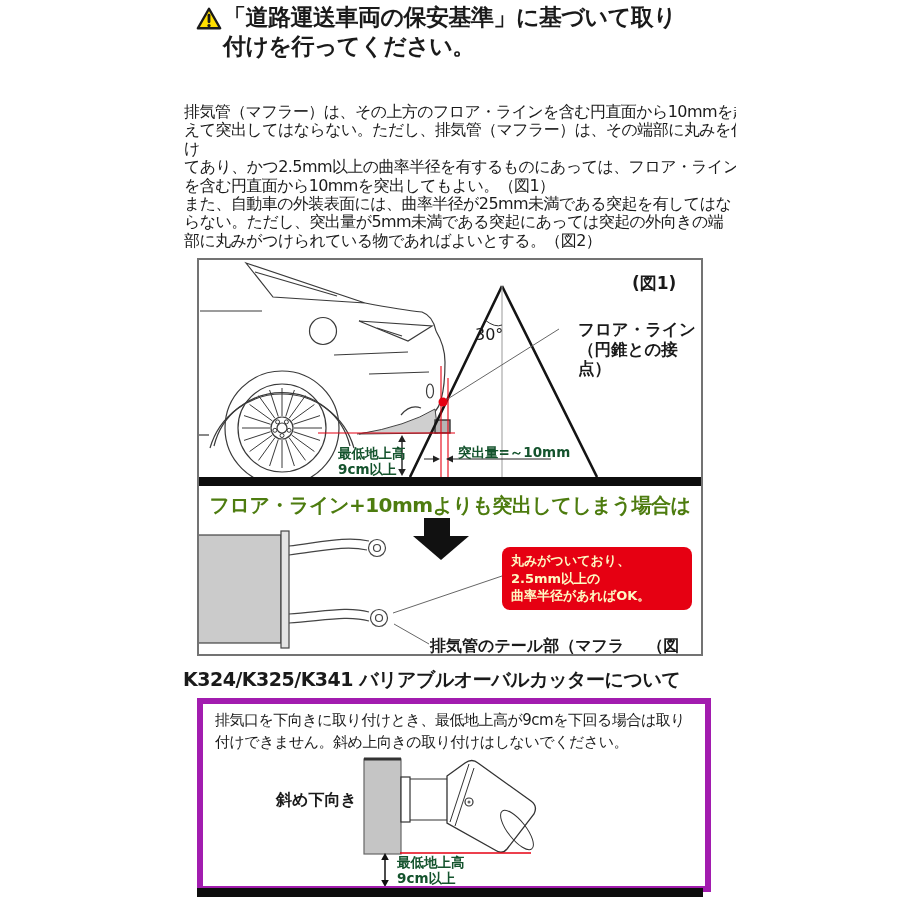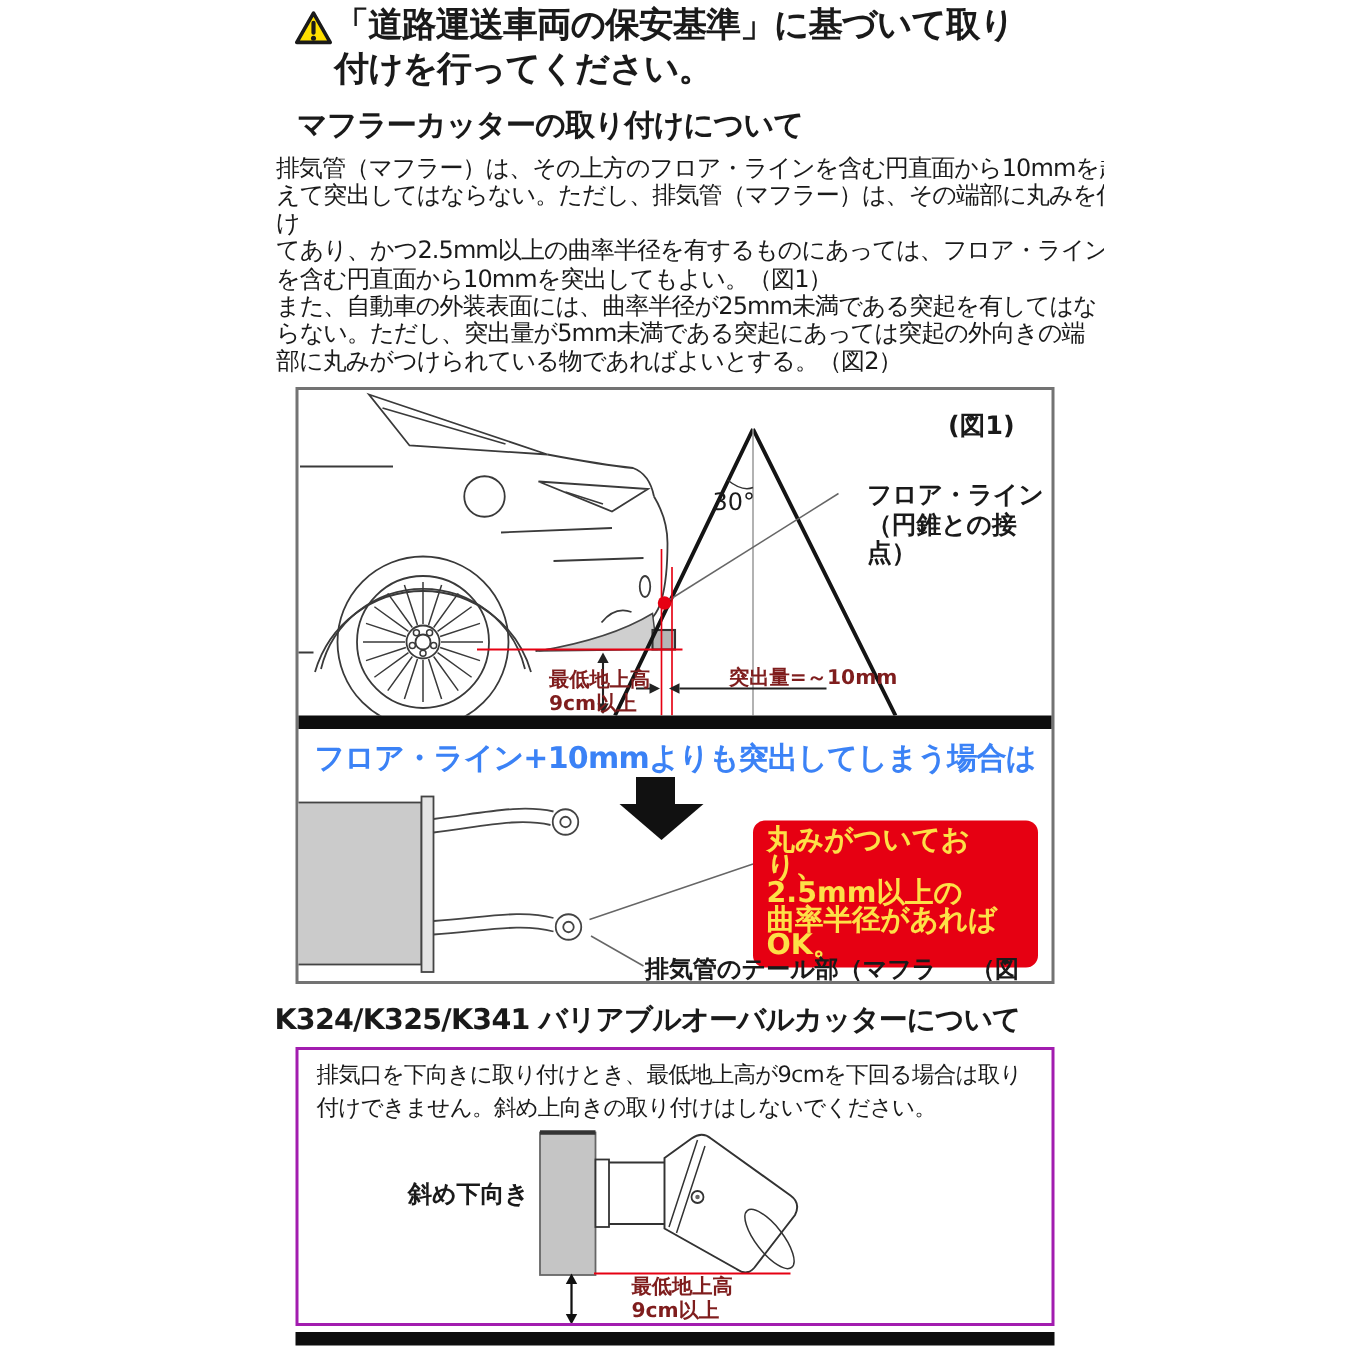--- a/index.html
+++ b/index.html
@@ -23,36 +23,36 @@
   
   .box1 { position:absolute; left:197px; top:258px; width:502px; height:394px; border:2px solid #737373; }
   .fig1 { position:relative; width:502px; height:217px; overflow:hidden; }
   .fig1 svg { position:absolute; left:-2px; top:-2px; }
   .ground-bar { position:relative; width:502px; height:9px; background:#0d0d0d; }
   .fig2 { position:relative; width:502px; height:168px; overflow:hidden; }
   .fig2 svg { position:absolute; left:-2px; top:0; }
 
   .lbl { position:absolute; }
   .fig-tag { font-size:17px; font-weight:800; }
-  .small-red { font-size:13.5px; font-weight:800; color:#7f1d1d; line-height:15.5px;margin-left:28px; }
+  .small-red { font-size:13.5px; font-weight:800; color:#14532d; line-height:15.5px; }
   .floorline-lbl { font-size:16.5px; font-weight:800; line-height:19.5px;margin-left:16px; }
   .deg-lbl { font-size:16px; }
 
   .banner { position:absolute; left:0; top:6px; width:502px; text-align:center;
-            font-size:20px; font-weight:800; color:#3b82f6; letter-spacing:-0.5px; }
+            font-size:20px; font-weight:800; color:#4d7c0f; letter-spacing:-0.5px; }
   .arrow-stem { position:absolute; left:225px; top:32px; width:26px; height:19px; background:#111; }
   .arrow-head { position:absolute; left:214px; top:50px; width:0; height:0;
                 border-left:28px solid transparent; border-right:28px solid transparent;
                 border-top:24px solid #111; }
-  .callout { position:absolute; left:303px; top:61px; width:172px; background:#e60012; color:#fde047;
-             border-radius:8px; padding:5px 9px; font-size:19px; font-weight:800; line-height:17.5px; }
+  .callout { position:absolute; left:303px; top:61px; width:172px; background:#e60012; color:#fef9c3;
+             border-radius:8px; padding:5px 9px; font-size:13px; font-weight:800; line-height:17.5px; }
   .tail-row { position:absolute; left:231px; top:150px; display:flex; gap:12px;
               font-size:16px; font-weight:800; }
 
-  .box2 { position:absolute; left:197px; top:698px; width:502px; height:182px; border:2px solid #a21caf; overflow:hidden; }
+  .box2 { position:absolute; left:197px; top:698px; width:502px; height:182px; border:6px solid #a21caf; overflow:hidden; }
   .box2 svg { position:absolute; left:-2px; top:-2px; }
   .box2-text { position:absolute; left:12px; top:6px; width:484px; font-size:15px; line-height:21.5px; letter-spacing:-0.5px; }
   .dir-lbl { font-size:16px; font-weight:800; }
   .bottom-bar { position:absolute; left:197px; top:888px; width:506px; height:9px; background:#0d0d0d; }
 </style>
 </head>
 <body>
 
 <div class="page">
 
@@ -61,21 +61,20 @@
       <svg width="26" height="25" viewBox="0 0 28 26">
         <path d="M14,2.5 L26,23.5 L2,23.5 Z" fill="#ffdf00" stroke="#1a1a1a" stroke-width="2.6" stroke-linejoin="round"></path>
         <line x1="14" y1="9.5" x2="14" y2="16.5" stroke="#1a1a1a" stroke-width="3" stroke-linecap="round"></line>
         <circle cx="14" cy="20.6" r="1.8" fill="#1a1a1a"></circle>
       </svg>
     </div>
     <div class="w-text pre">「道路運送車両の保安基準」に基づいて取り
 付けを行ってください。</div>
   </div>
 
-  <div class="h1">マフラーカッターの取り付けについて</div>
   <div class="body-text pre">排気管（マフラー）は、その上方のフロア・ラインを含む円直面から10mmを超
 えて突出してはならない。ただし、排気管（マフラー）は、その端部に丸みを付け
 てあり、かつ2.5mm以上の曲率半径を有するものにあっては、フロア・ライン
 を含む円直面から10mmを突出してもよい。（図1）
 また、自動車の外装表面には、曲率半径が25mm未満である突起を有してはな
 らない。ただし、突出量が5mm未満である突起にあっては突起の外向きの端
 部に丸みがつけられている物であればよいとする。（図2）</div>
 
   <div class="box1">
 

